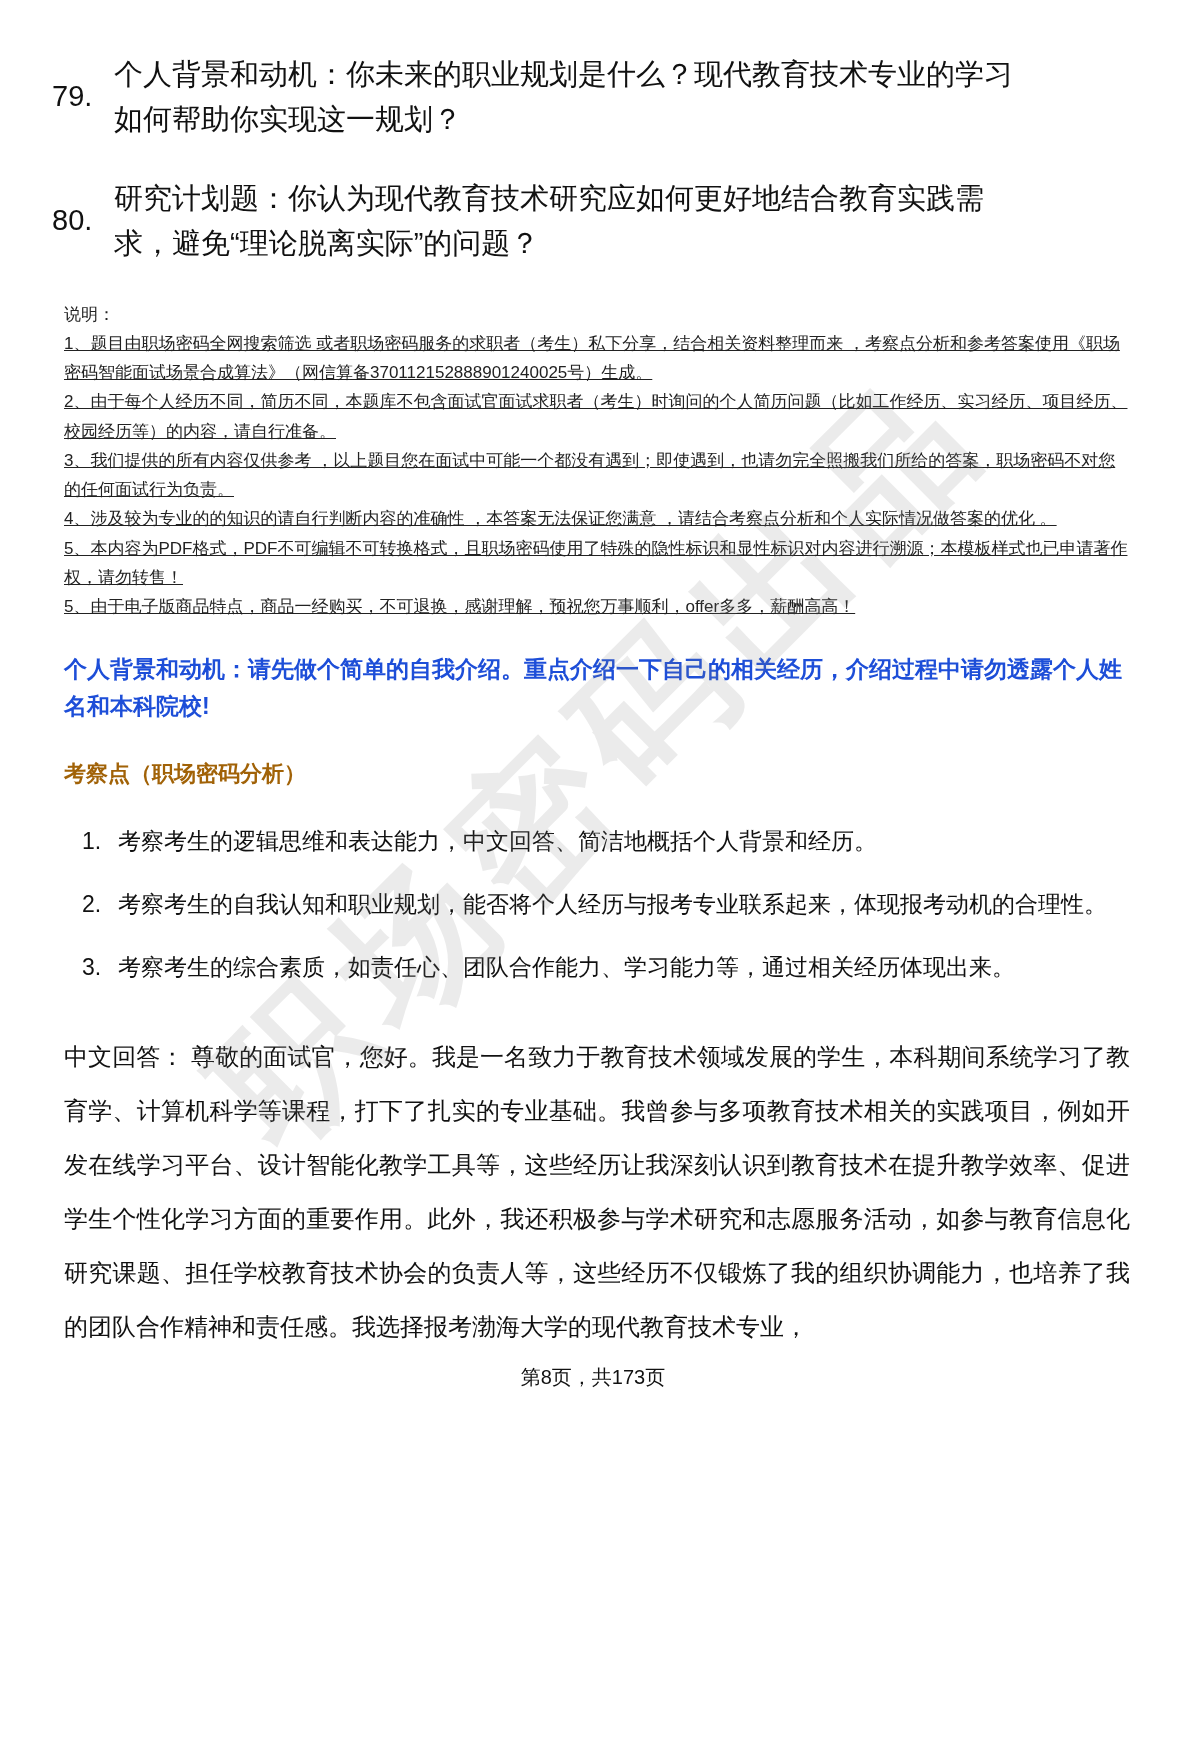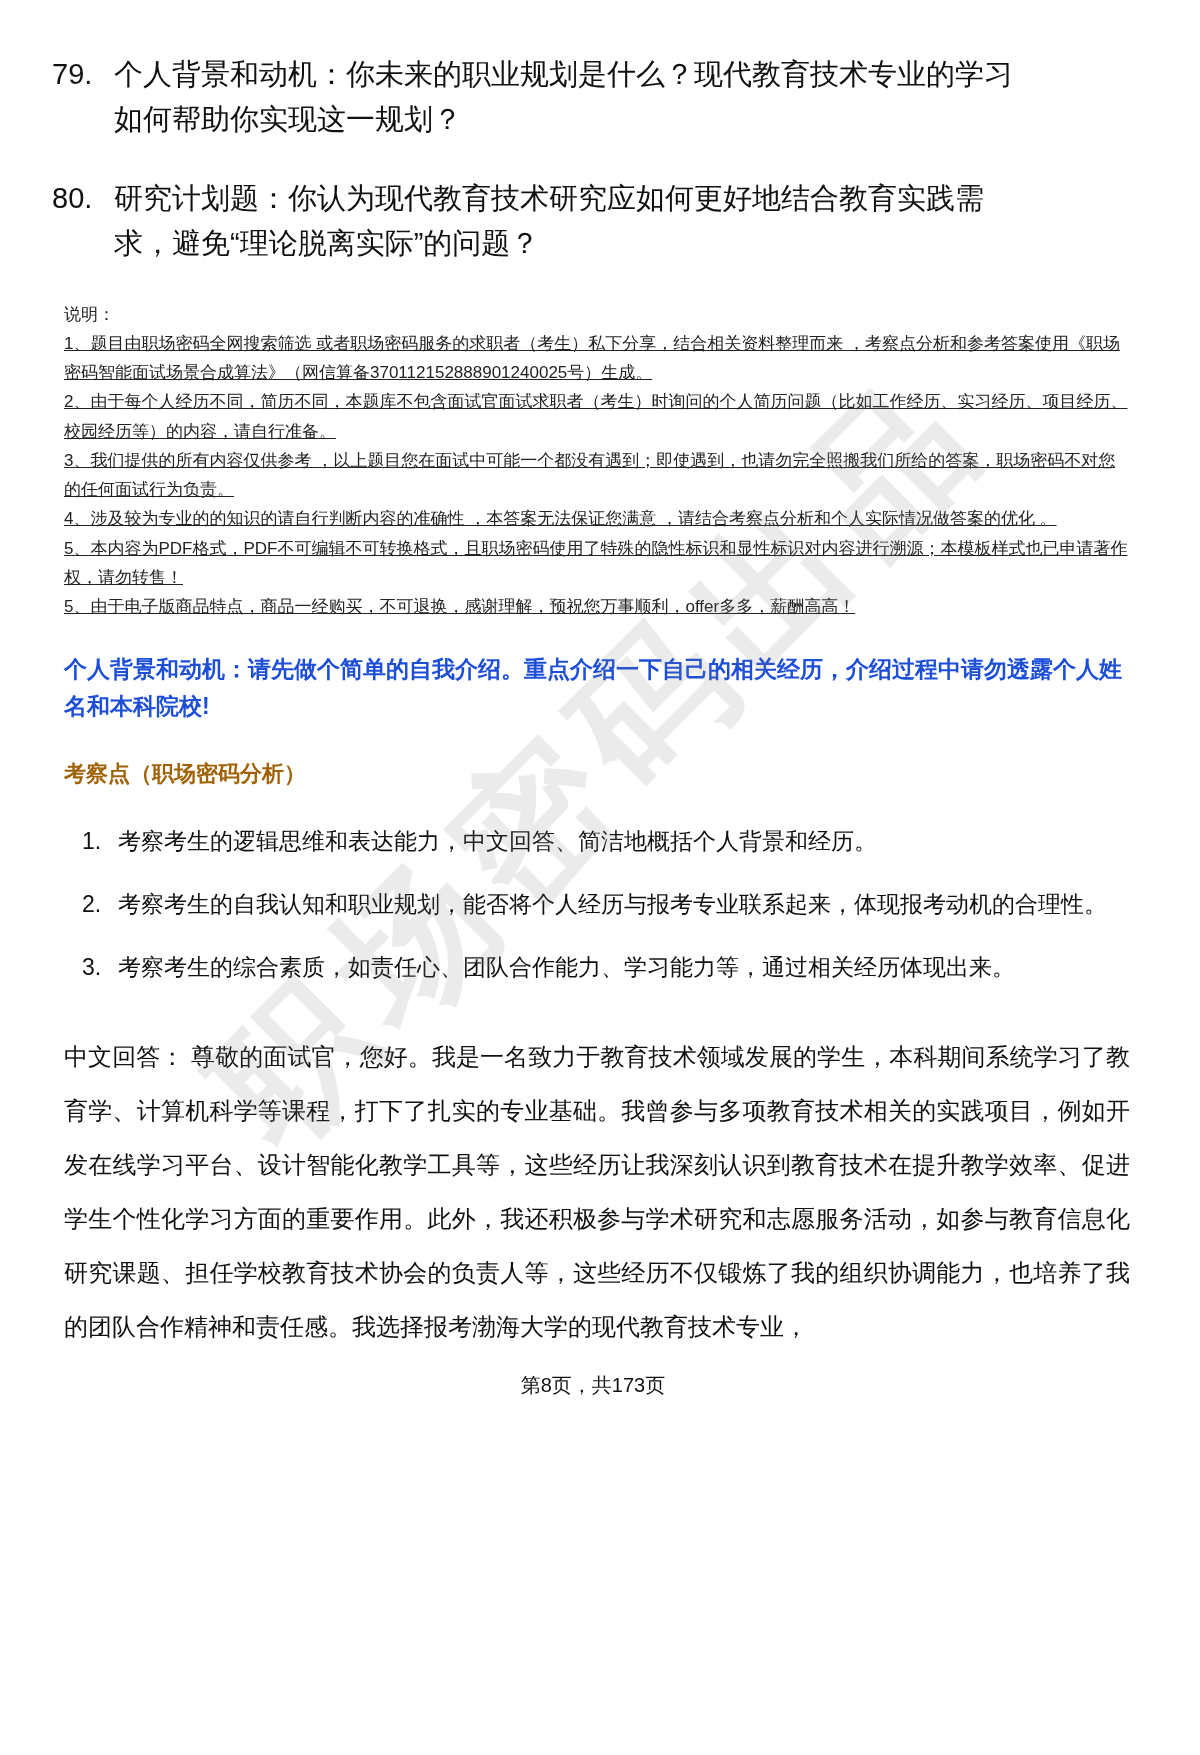--- a/index.html
+++ b/index.html
@@ -35,20 +35,21 @@
     position: relative;
     z-index: 1;
     padding: 52px 66px 0 52px;
   }
   .question {
     display: flex;
     font-size: 29px;
     line-height: 1.55;
     color: #111111;
     margin-bottom: 34px;
+    align-items: center;
   }
   .qnum { flex: 0 0 62px; }
   .qtext { flex: 1; max-width: 920px; }
   .notes {
     margin: 26px 4px 0 12px;
     font-size: 17px;
     line-height: 1.72;
     color: #222222;
     max-width: 1075px;
   }
@@ -79,21 +80,21 @@
   .ptext { flex: 1; max-width: 990px; }
   .answer {
     margin: 36px 4px 0 12px;
     font-size: 24px;
     line-height: 2.25;
     color: #111111;
     max-width: 1080px;
     text-align: justify;
   }
   .footer {
-    margin-top: 18px;
+    margin-top: 10px;
     text-align: center;
     font-size: 20px;
     color: #111111;
   }
 </style>
 </head>
 <body>
 
 <div class="page">
 

